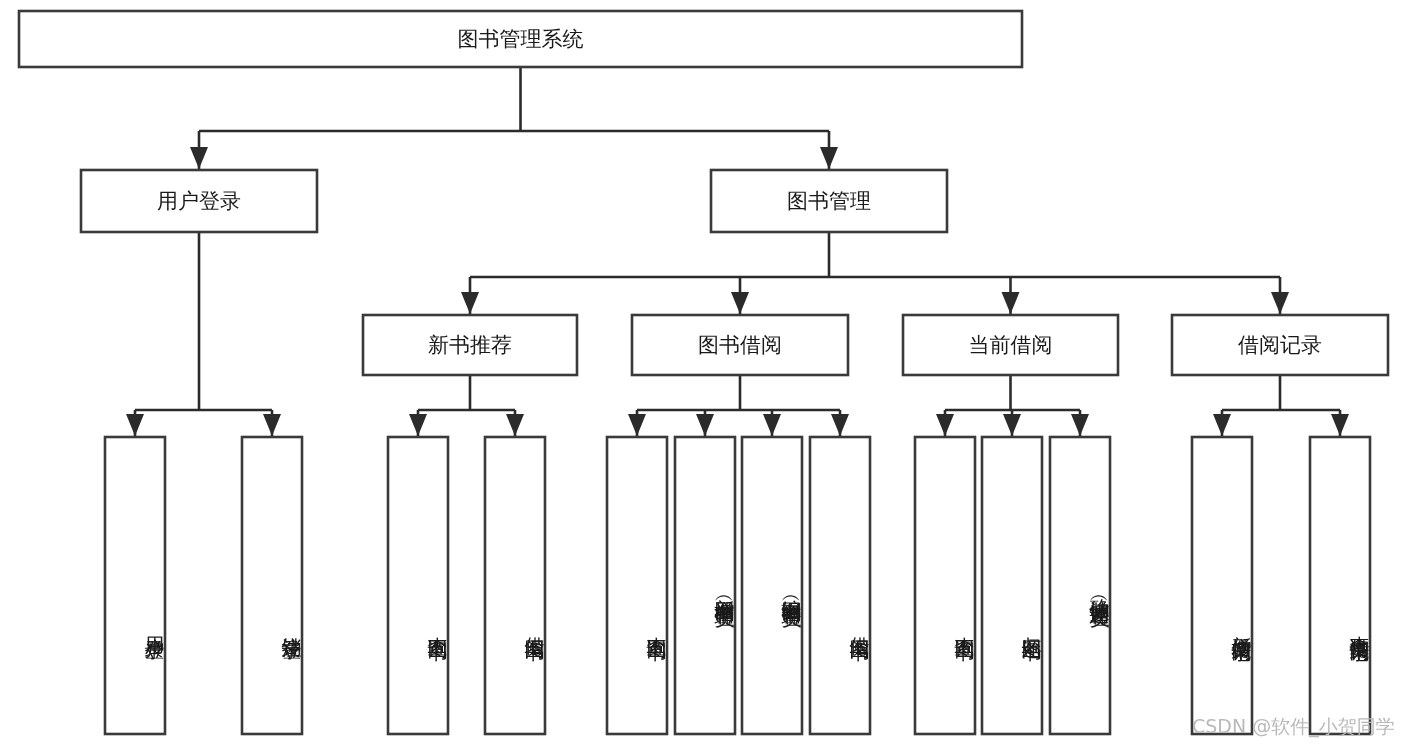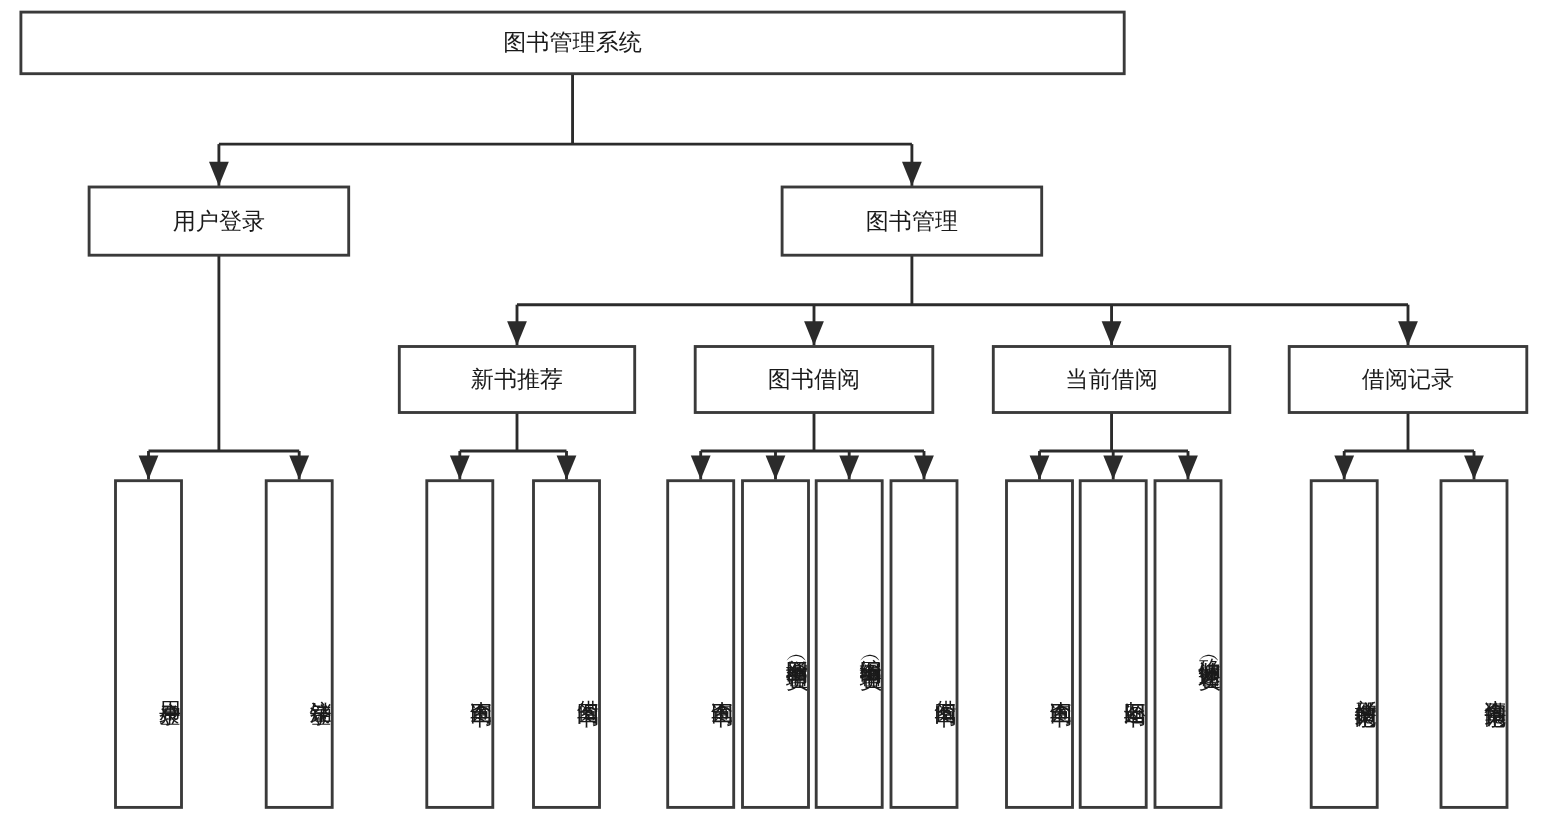--- a/index.html
+++ b/index.html
@@ -173,13 +173,14 @@
       <div class="vlabel" style="left: 607px; top: 445px; width: 60px; height: 281px; padding-top: 38.61px;">查询图书</div>
       <div class="vlabel" style="left: 675px; top: 445px; width: 60px; height: 281px; padding-top: 4px;">新增图书（管理员）</div>
       <div class="vlabel" style="left: 742px; top: 445px; width: 60px; height: 281px; padding-top: 4px;">编辑图书（管理员）</div>
       <div class="vlabel" style="left: 810px; top: 445px; width: 60px; height: 281px; padding-top: 38.61px;">借阅图书</div>
       <div class="vlabel" style="left: 915px; top: 445px; width: 60px; height: 281px; padding-top: 38.61px;">查询图书</div>
       <div class="vlabel" style="left: 982px; top: 445px; width: 60px; height: 281px; padding-top: 38.61px;">归还图书</div>
       <div class="vlabel" style="left: 1050px; top: 445px; width: 60px; height: 281px; padding-top: 4px;">确认归还（管理员）</div>
       <div class="vlabel" style="left: 1192px; top: 445px; width: 60px; height: 281px; padding-top: 38.61px;">新增借阅记录</div>
       <div class="vlabel" style="left: 1310px; top: 445px; width: 60px; height: 281px; padding-top: 38.61px;">查询借阅记录</div>
     </div>
+  <div class="watermark" style="left: 1192px; top: 714px;">CSDN @软件_小贺同学</div>
 </div>
 
 </body></html>

